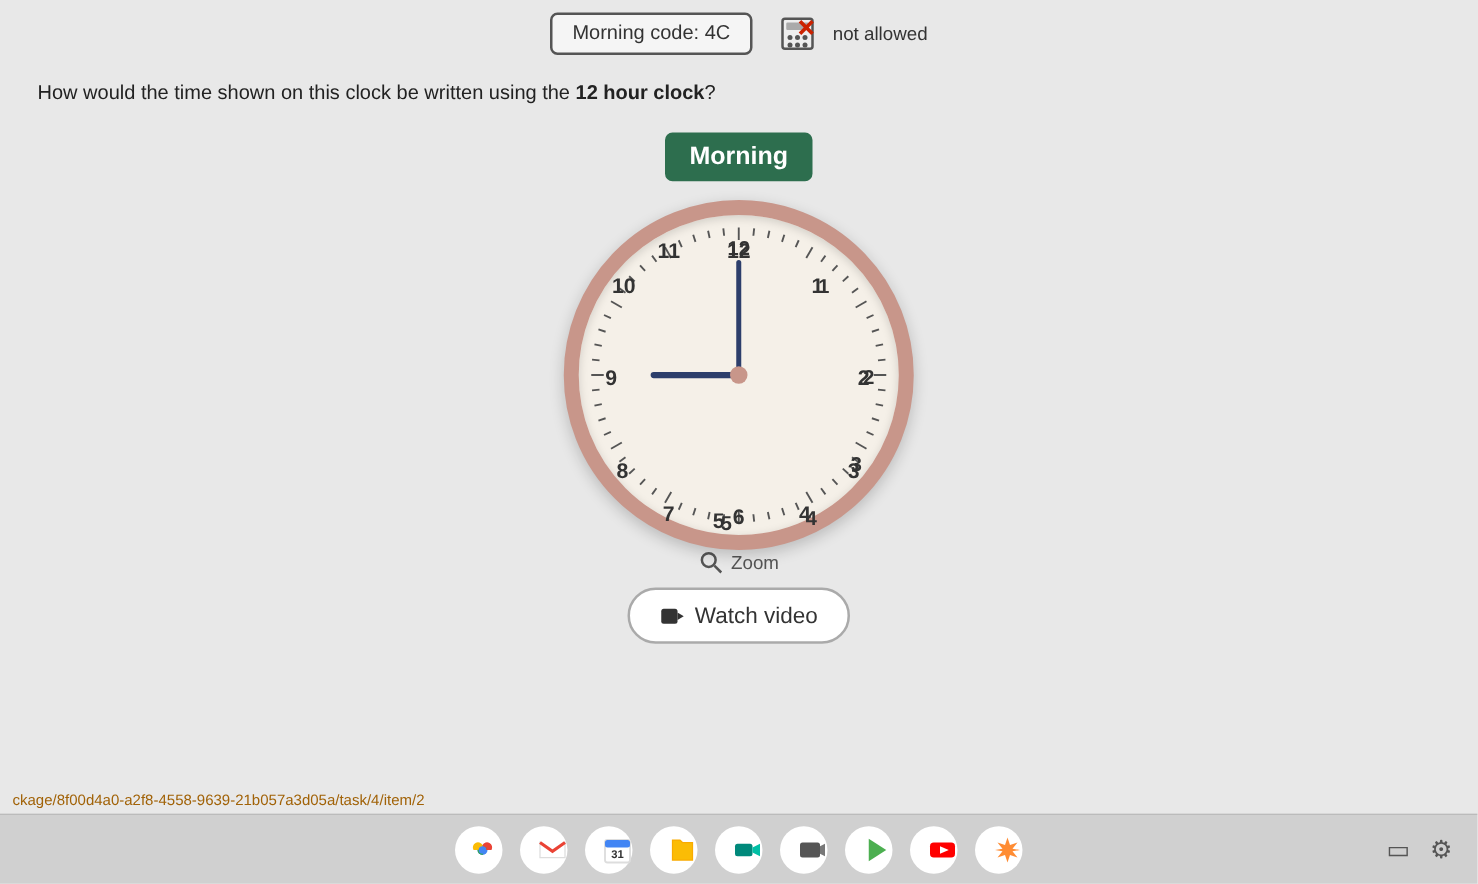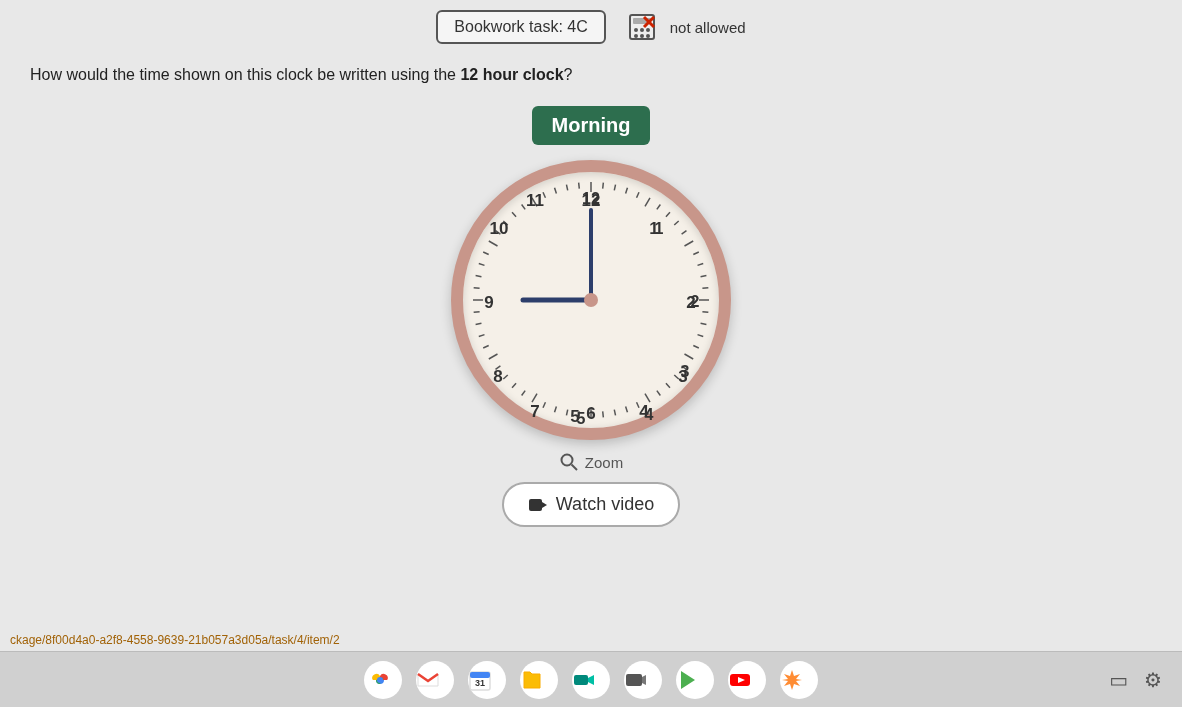--- a/index.html
+++ b/index.html
@@ -106,21 +106,20 @@
       border: 12px solid #c8968a;
       position: relative;
       box-shadow: inset 0 2px 8px rgba(0,0,0,0.15), 0 4px 12px rgba(0,0,0,0.2);
     }
 
     
     .zoom-area {
       display: flex;
       align-items: center;
       gap: 6px;
-      margin-top: 12px;
       font-size: 15px;
       color: #555;
     }
 
     
     .watch-video-btn {
       display: flex;
       align-items: flex-end;
       gap: 8px;
       border: 2px solid #aaa;
@@ -161,21 +160,21 @@
       gap: 14px;
       border-top: 1px solid #bbb;
     }
 
     .taskbar-icon {
       width: 38px;
       height: 38px;
       border-radius: 50%;
       display: flex;
       align-items: center;
-      justify-content: flex-start;
+      justify-content: flex-end;
       font-size: 20px;
       cursor: pointer;
     }
 
     .taskbar-right {
       position: absolute;
       right: 20px;
       display: flex;
       align-items: center;
       gap: 16px;
@@ -184,21 +183,21 @@
     .taskbar-right-icon {
       font-size: 20px;
       color: #555;
       cursor: pointer;
     }
   </style>
 </head>
 <body>
 
 <div class="top-bar">
-  <div class="bookwork-code">Bookwork task: 4C</div>
+  <div class="bookwork-code">Morning code: 4C</div>
   <div class="calculator-status">
     <div class="calc-icon">
       <svg viewBox="0 0 28 28" fill="none" xmlns="http://www.w3.org/2000/svg">
         <rect x="2" y="2" width="24" height="24" rx="2" stroke="#555" stroke-width="2" fill="#eee"></rect>
         <rect x="5" y="5" width="18" height="6" rx="1" fill="#aaa"></rect>
         <circle cx="8" cy="17" r="2" fill="#555"></circle>
         <circle cx="14" cy="17" r="2" fill="#555"></circle>
         <circle cx="20" cy="17" r="2" fill="#555"></circle>
         <circle cx="8" cy="23" r="2" fill="#555"></circle>
         <circle cx="14" cy="23" r="2" fill="#555"></circle>

